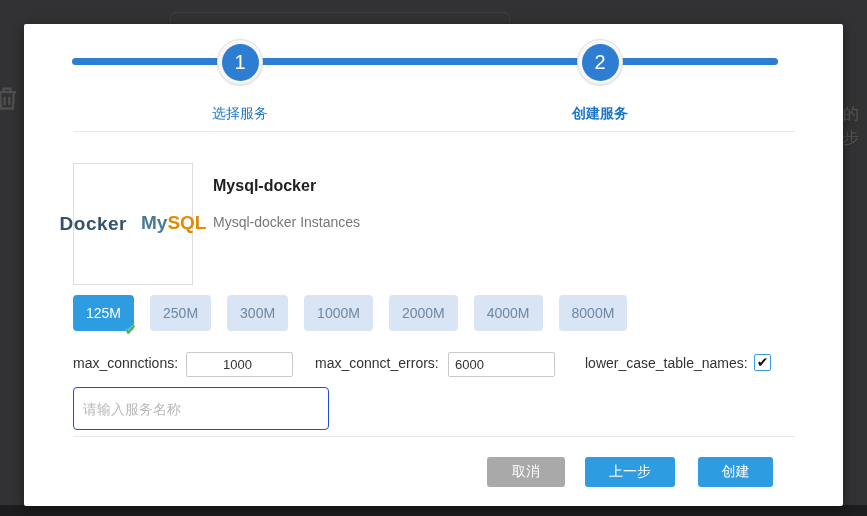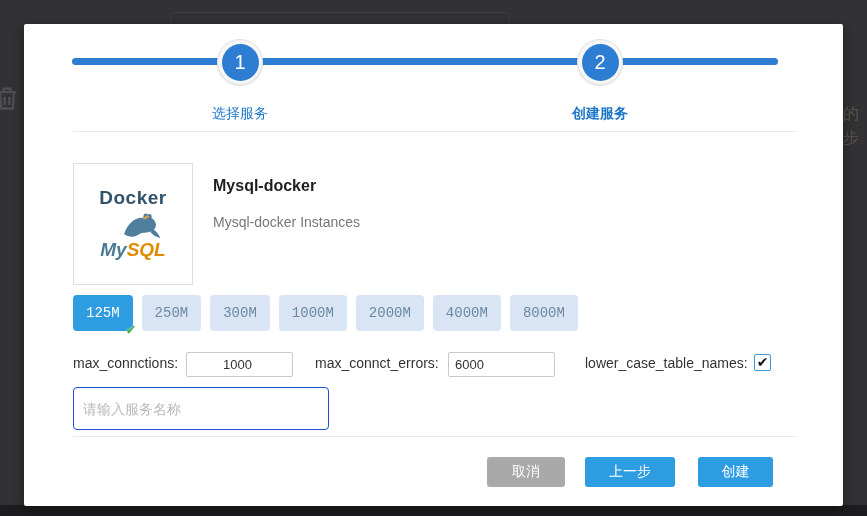--- a/index.html
+++ b/index.html
@@ -47,32 +47,32 @@
   .step-label.s1 { left: 156px; }
   .step-label.s2 { left: 516px; font-weight: bold; }
   .hsep { position: absolute; left: 49px; width: 722px; height: 0; border-top: 1px solid #e8e8e8; }
   .sep1 { top: 107px; }
   .sep2 { top: 412px; }
 
   
   .logo-box {
     position: absolute; left: 49px; top: 139px; width: 120px; height: 122px;
     border: 1px solid #ddd; background: #fff;
-    display: flex; flex-direction: column; align-items: center; justify-content: center;
+    display: flex; flex-direction: row; align-items: center; justify-content: center;
   }
   .logo-docker { color: #33536b; font-size: 19px; font-weight: bold; letter-spacing: .5px; }
   .logo-dolphin { width: 44px; height: 30px; margin: 2px 0 0 14px; }
-  .logo-mysql { font-size: 19px; font-weight: bold; margin-top: -2px; font-style: italic; }
+  .logo-mysql { font-size: 19px; font-weight: bold; margin-top: -2px; }
   .logo-mysql .my { color: #4a7a96; }
   .logo-mysql .sql { color: #e08b00; }
   .svc-title { position: absolute; left: 189px; top: 153px; font-size: 16px; font-weight: bold; color: #1f1f1f; }
   .svc-subtitle { position: absolute; left: 189px; top: 190px; font-size: 14px; color: #777; }
 
   
-  .mem-row { position: absolute; left: 49px; top: 271px; display: flex; gap: 9px; font-family: Liberation Mono, monospace; }
+  .mem-row { position: absolute; left: 49px; top: 271px; display: flex; gap: 16px; }
   .mem-btn {
     position: relative; height: 36px; padding: 0 13px; min-width: 53px;
     background: #d9e5f4; color: #6c88a3;
     border: none; border-radius: 4px; font-size: 14px;
     font-family: inherit; cursor: pointer;
     display: flex; align-items: center; justify-content: center;
   }
   .mem-btn.selected { background: #2e9ce1; color: #fff; }
   .mem-btn .sel-check {
     position: absolute; right: -3px; bottom: -8px;

